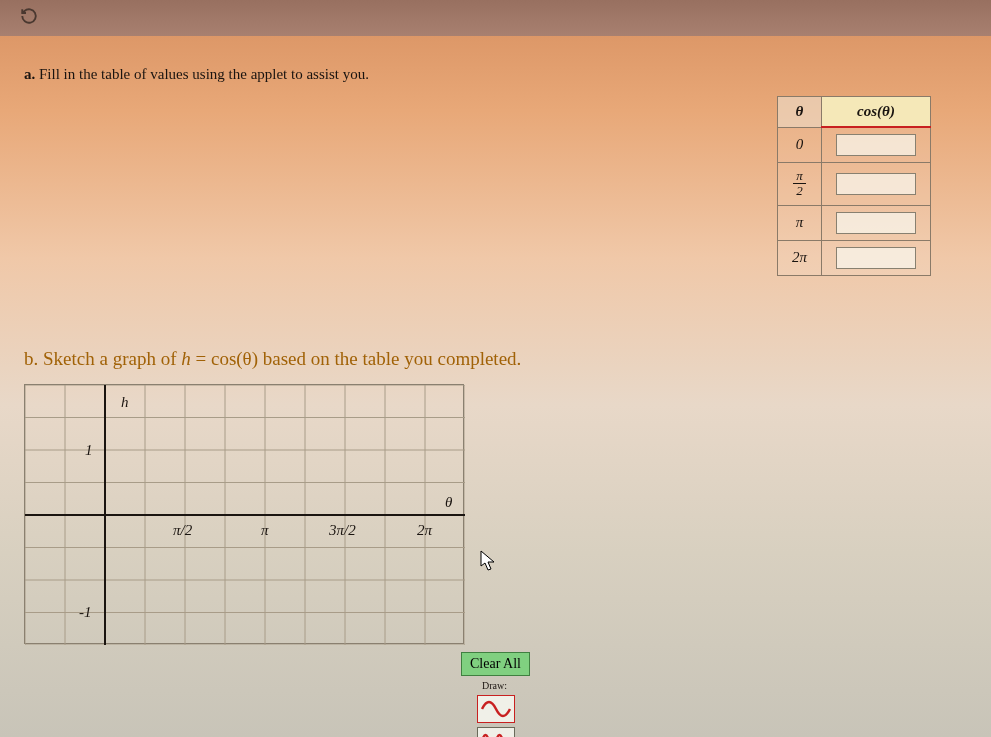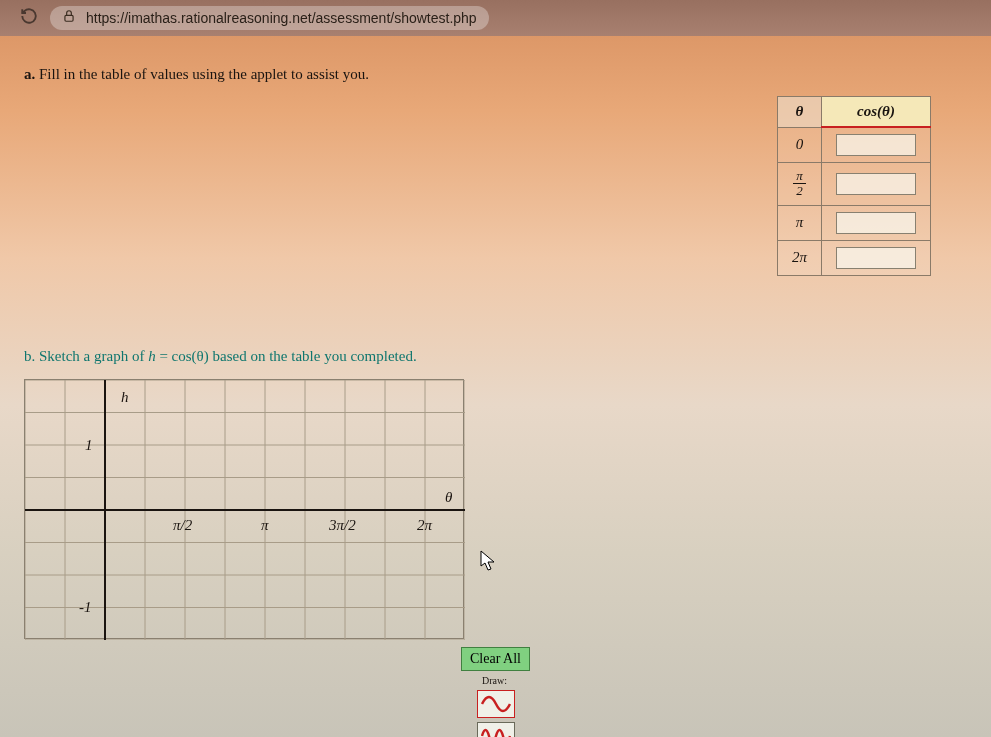--- a/index.html
+++ b/index.html
@@ -86,22 +86,22 @@
     width: 80px;
     height: 22px;
     border: 1px solid #888070;
     background: rgba(250,248,240,0.7);
     font-family: inherit;
     font-size: 13px;
     text-align: center;
   }
   .prompt-b {
     margin-top: 265px;
-    font-size: 15px;
-    color: #0f766e;
+    font-size: 19px;
+    color: #a16207;
     font-family: Georgia, serif;
   }
   .italic { font-style: italic; }
   .graph-area {
     margin-top: 14px;
     width: 440px;
     height: 260px;
     position: relative;
     border: 1px solid #8a8070;
   }
@@ -150,29 +150,20 @@
 </head>
 <body>
 
 <div class="addr-bar">
   <span>
     <svg class="reload-icon" viewBox="0 0 24 24" fill="none" stroke="currentColor" stroke-width="2.5">
       <path d="M3 12a9 9 0 1 0 3-6.7L3 8"></path>
       <path d="M3 3v5h5"></path>
     </svg>
   </span>
-  <div class="lock-wrap">
-    <span>
-      <svg width="14" height="14" viewBox="0 0 24 24" fill="none" stroke="#3a2c20" stroke-width="2">
-        <rect x="5" y="11" width="14" height="10" rx="2"></rect>
-        <path d="M8 11V7a4 4 0 0 1 8 0v4"></path>
-      </svg>
-    </span>
-    <span class="url">https://imathas.rationalreasoning.net/assessment/showtest.php</span>
-  </div>
 </div>
 
 <div class="content">
 
   <div class="prompt-a">
     <b>a.</b>
     <span>Fill in the table of values using the applet to assist you.</span>
   </div>
 
   <table class="values-table">

